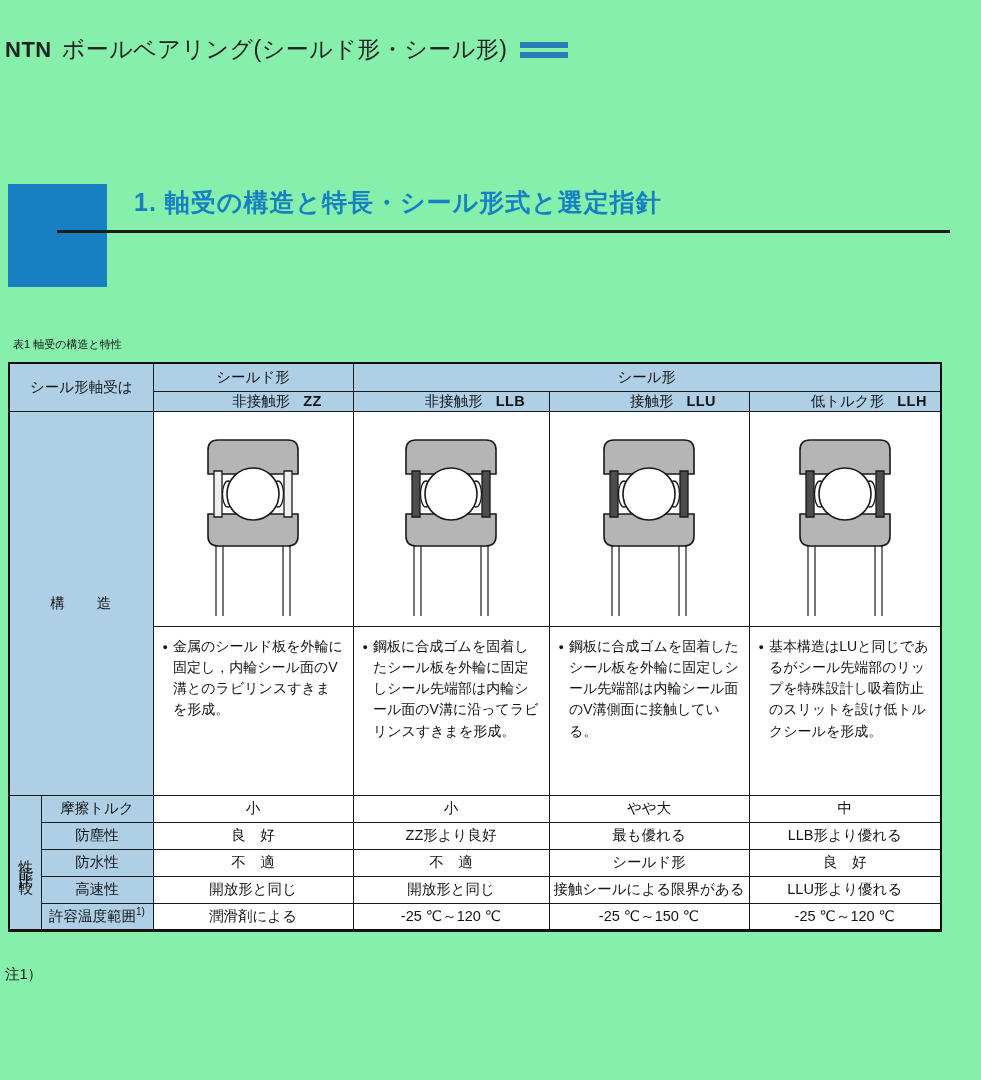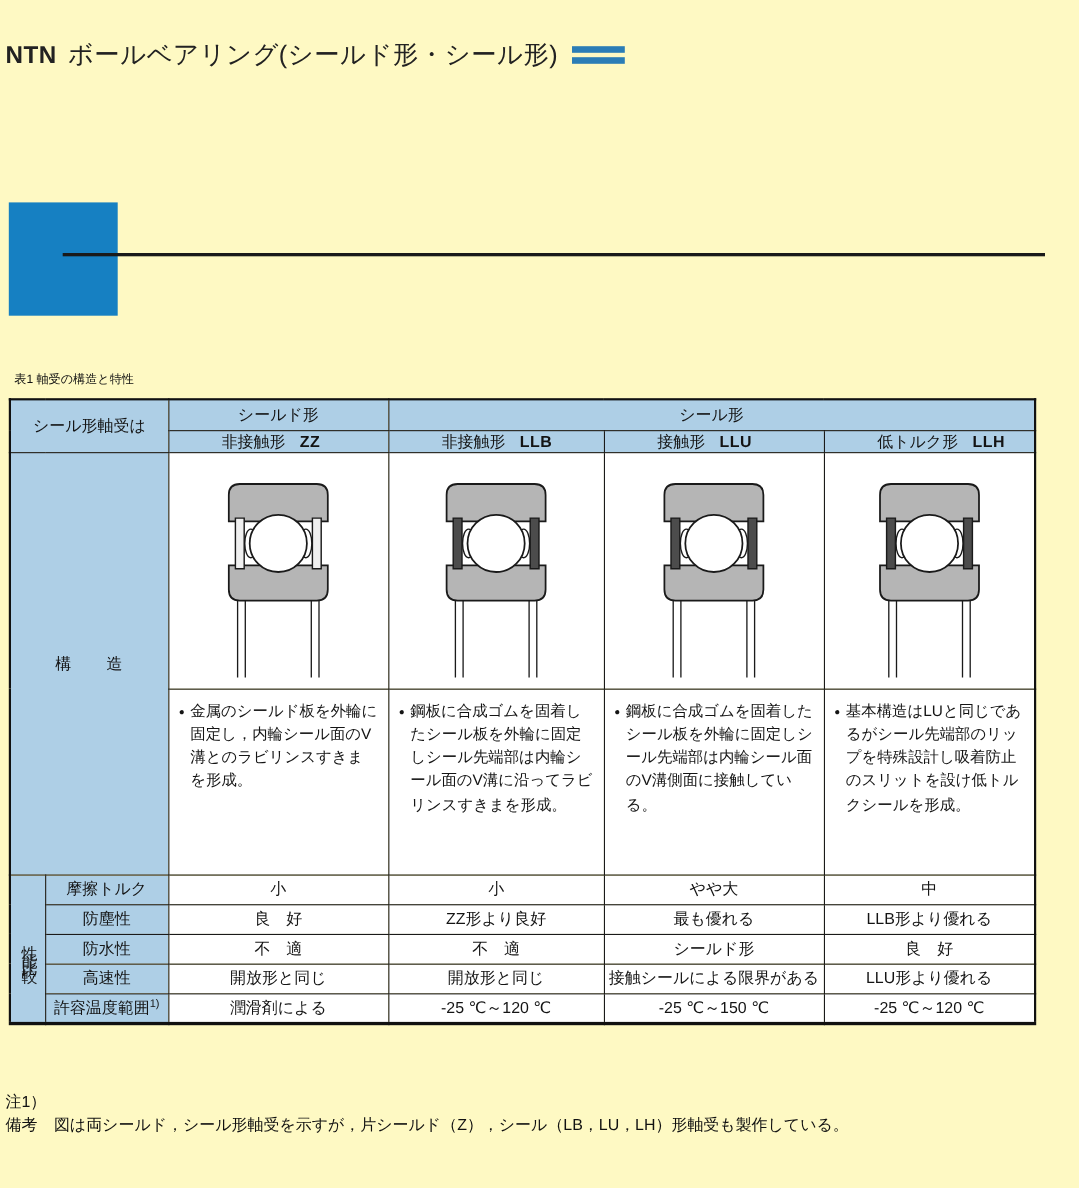--- a/index.html
+++ b/index.html
@@ -3,21 +3,21 @@
 <meta charset="utf-8">
 <style>
   :root{
     --accent:#1680c2;
     --tableblue:#aecfe6;
     --barblue:#2b7db6;
     --ink:#1a1a1a;
   }
   *{box-sizing:border-box;margin:0;padding:0;}
   body{background:#fff;font-family:"Liberation Sans","DejaVu Sans",sans-serif;color:var(--ink);}
-  .page{position:relative;width:981px;height:1080px;background:#fef9c3;overflow:hidden;}
+  .page{position:relative;width:981px;height:1080px;background:#86efac;overflow:hidden;}
 
   
   .doc-header{position:absolute;left:5px;top:34px;display:flex;align-items:center;}
   .brand{font-size:22px;font-weight:bold;letter-spacing:0.5px;color:#222;}
   .doc-subtitle{font-size:23px;color:#222;margin-left:10px;letter-spacing:0.5px;}
   .dbl-bars{margin-left:12px;width:48px;display:flex;flex-direction:column;gap:4px;}
   .dbl-bars span{display:block;height:6px;background:var(--barblue);}
 
   
   .accent-square{position:absolute;left:8px;top:184px;width:99px;height:103px;background:var(--accent);}
@@ -26,35 +26,35 @@
 
   
   .table-caption{position:absolute;left:13px;top:337px;font-size:11px;color:#111;}
 
   
   table.spec{position:absolute;left:8px;top:362px;border-collapse:collapse;table-layout:fixed;width:932px;
     border:2px solid #111;border-bottom-width:3px;}
   table.spec td{border:1px solid #1a1a1a;font-size:14.5px;color:#141414;overflow:hidden;}
   td.blue{background:var(--tableblue);text-align:center;vertical-align:middle;}
   tr.hdr td{height:28px;}
-  tr.hdr2 td{height:18px;text-align:left;vertical-align:middle;padding-left:48px;}
+  tr.hdr2 td{height:18px;text-align:center;vertical-align:middle;padding-left:48px;}
   .code{margin-left:13px;font-weight:600;letter-spacing:0.5px;}
   td.c-struct{font-size:15px;letter-spacing:1px;}
   td.diag{height:215px;background:#fff;text-align:center;vertical-align:top;padding-top:10px;}
   td.stext{height:169px;background:#fff;vertical-align:top;padding:9px 8px 0 9px;}
   .bullet-row{display:flex;align-items:flex-start;font-size:14px;line-height:1.52;color:#141414;}
   .bullet{font-size:9px;margin-top:5px;margin-right:5px;flex:none;}
   tr.perf td{height:27px;text-align:center;vertical-align:middle;}
   td.vert{writing-mode:vertical-rl;text-orientation:upright;letter-spacing:7px;font-size:14.5px;padding:0;}
   td.plabel{background:var(--tableblue);}
   td.plabel sup{font-size:10px;}
   td.val{background:#fff;}
 
   
-  .notes{position:absolute;left:5px;top:992px;font-size:14.5px;line-height:21px;color:#111;width:960px;}
+  .notes{position:absolute;left:5px;top:964px;font-size:14.5px;line-height:21px;color:#111;width:960px;}
   .note-row{display:flex;}
   .note-label{flex:none;}
   .note1 .note-label{margin-right:2px;}
   .remark .note-label{margin-right:15px;}
   .remark-cont{margin-left:53px;}
   .brand-inline{font-weight:bold;}
 </style>
 </head>
 <body>
 
@@ -63,20 +63,21 @@
   <div class="doc-header">
     <span class="brand">NTN</span>
     <span class="doc-subtitle">ボールベアリング(シールド形・シール形)</span>
     <span class="dbl-bars">
         <span></span>
         <span></span>
       </span>
   </div>
 
   <div class="accent-square"></div>
+  <div class="section-title">1. 軸受の構造と特長・シール形式と選定指針</div>
   <div class="title-rule"></div>
 
   <div class="table-caption">表1 軸受の構造と特性</div>
 
   <table class="spec">
     <colgroup>
       <col style="width:32px">
         <col style="width:112px">
         <col style="width:200px">
       <col style="width:196px">
@@ -228,19 +229,15 @@
       <td class="val">-25 ℃～150 ℃</td>
       <td class="val">-25 ℃～120 ℃</td>
     </tr>
     </tbody>
   </table>
 
   <div class="notes">
     <div class="note-row note1">
       <span class="note-label">注1）</span>
     </div>
-    <div class="note-row remark">
-      <span class="note-label">備考</span>
-      <span>図は両シールド，シール形軸受を示すが，片シールド（Z），シール（LB，LU，LH）形軸受も製作している。</span>
-    </div>
   </div>
 
 </div>
 
 </body></html>

